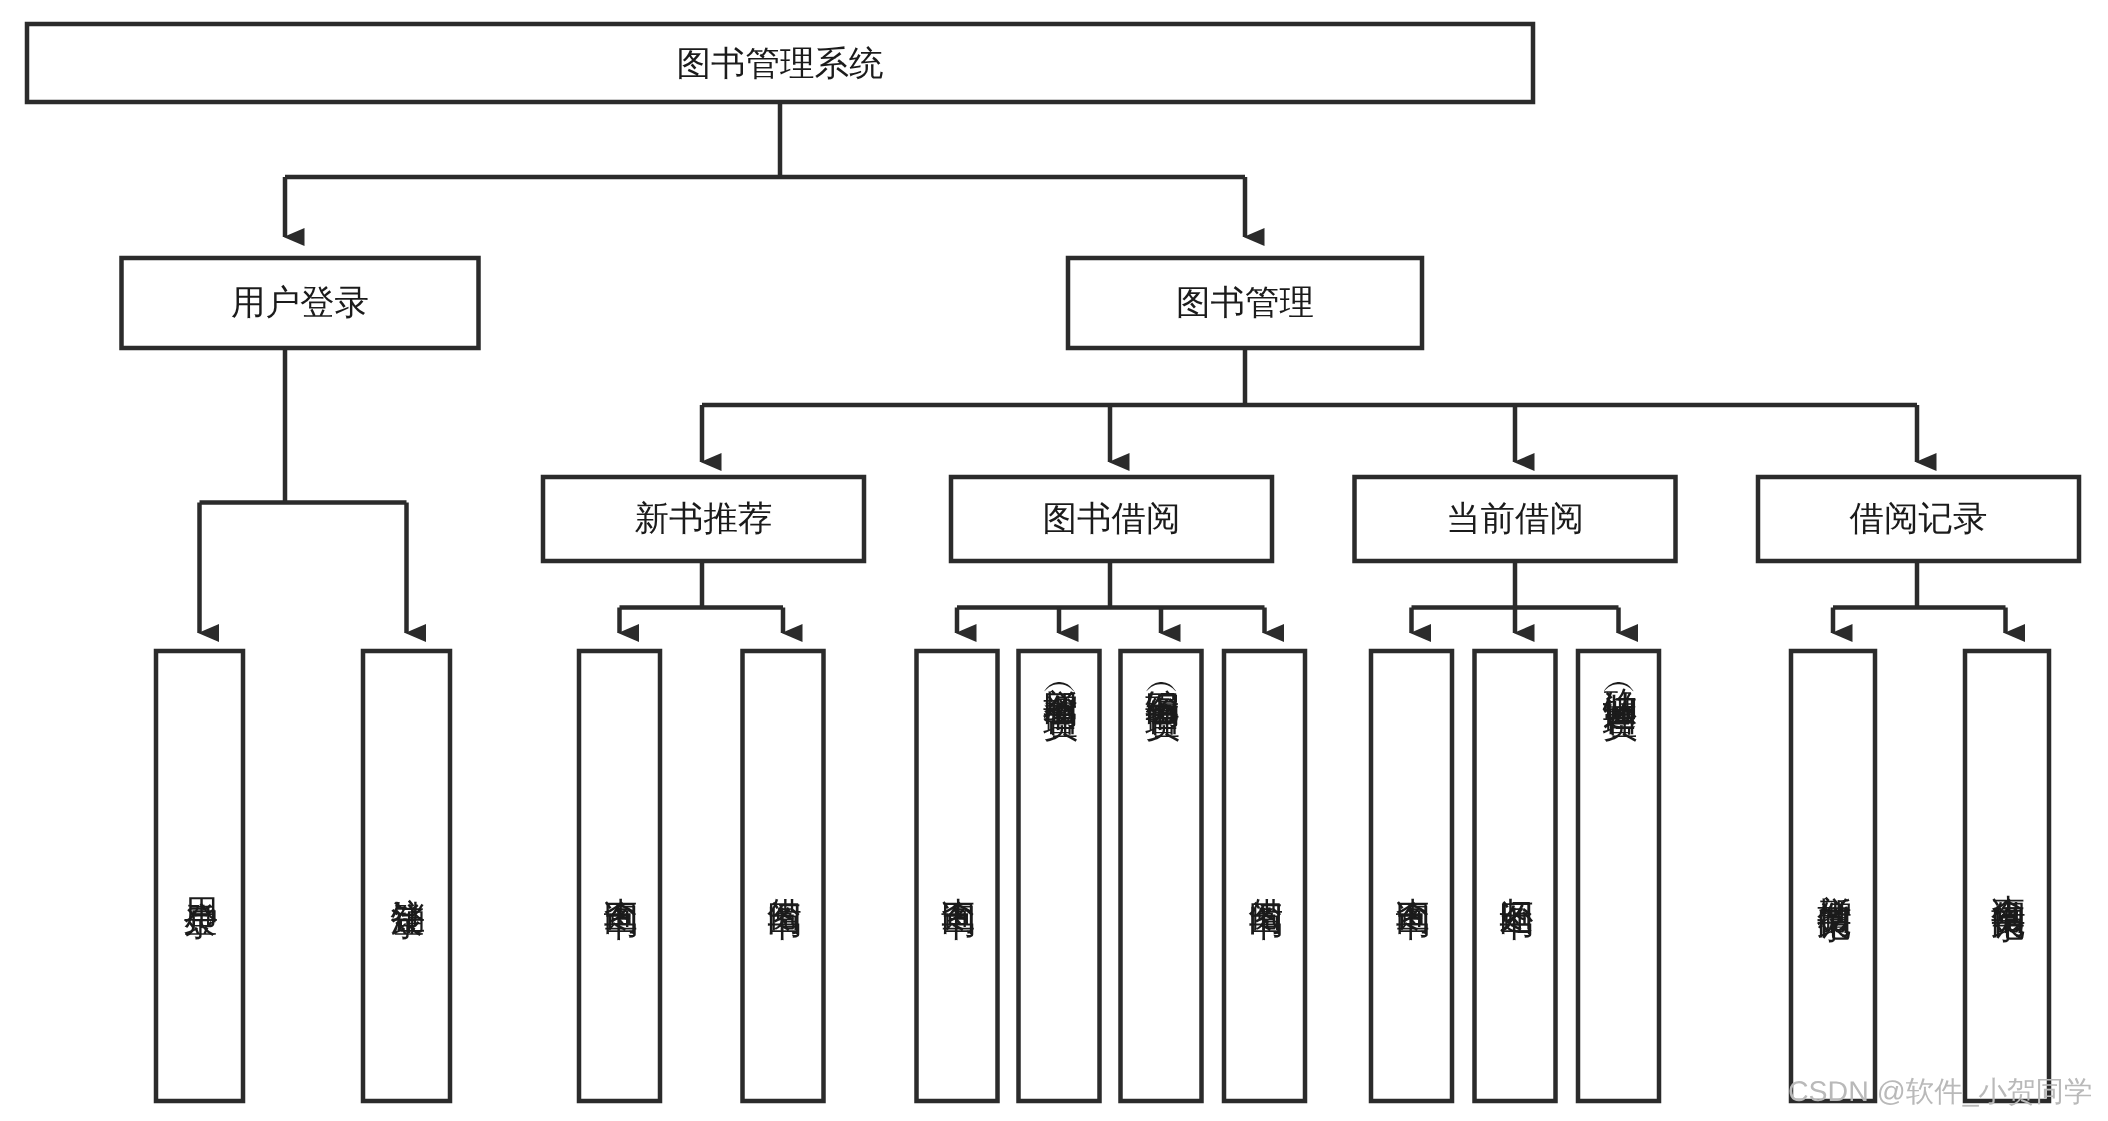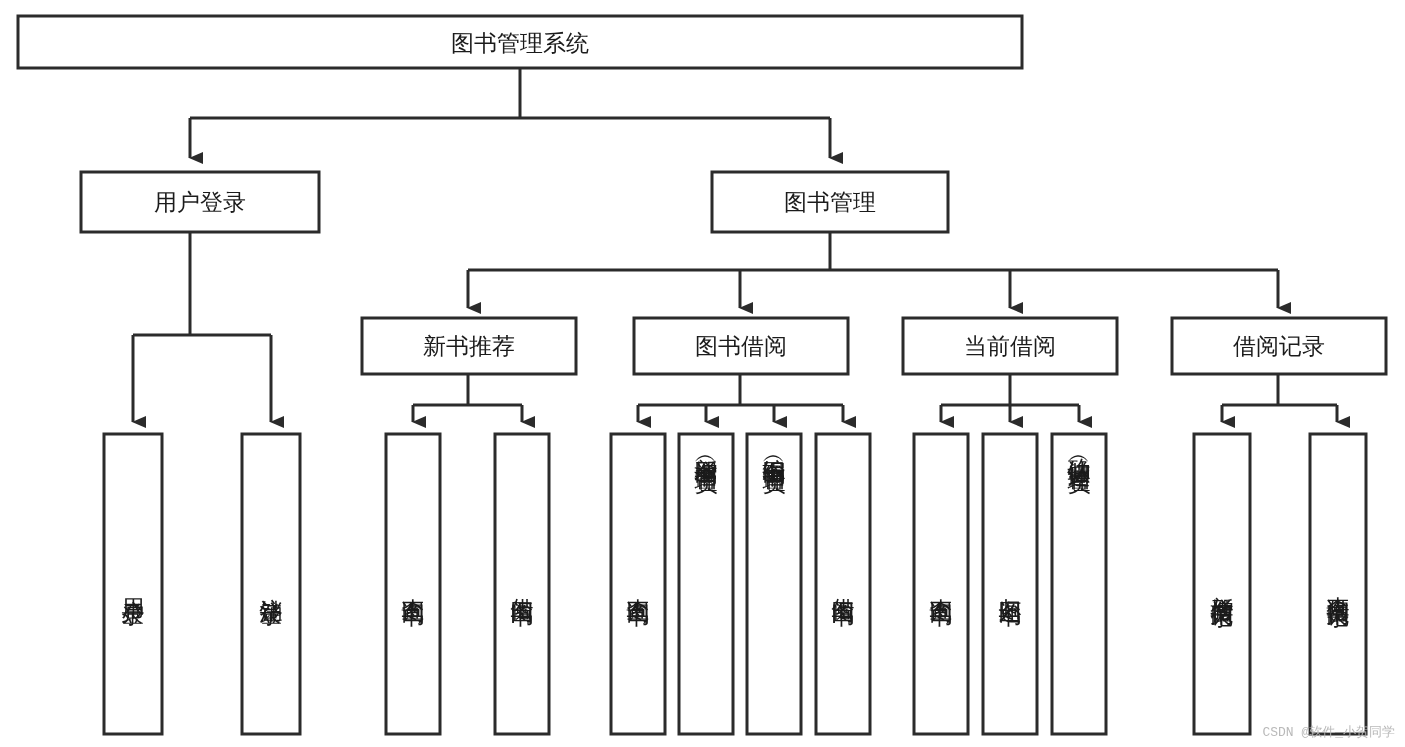--- a/index.html
+++ b/index.html
@@ -58,22 +58,22 @@
     font-size: 23px;
     line-height: 1.18;
     color: #1b1b1b;
     letter-spacing: 2px;
     white-space: nowrap;
   }
   .watermark {
     position: absolute;
     right: 10px;
     bottom: 6px;
-    font-family: Liberation Mono, monospace;
-    font-size: 13px;
+    font-family: Liberation Sans, sans-serif;
+    font-size: 19px;
     color: #b9b9b9;
     white-space: nowrap;
     user-select: none;
   }
 </style>
 </head>
 <body>
 
 <div id="diagram-root">
 

